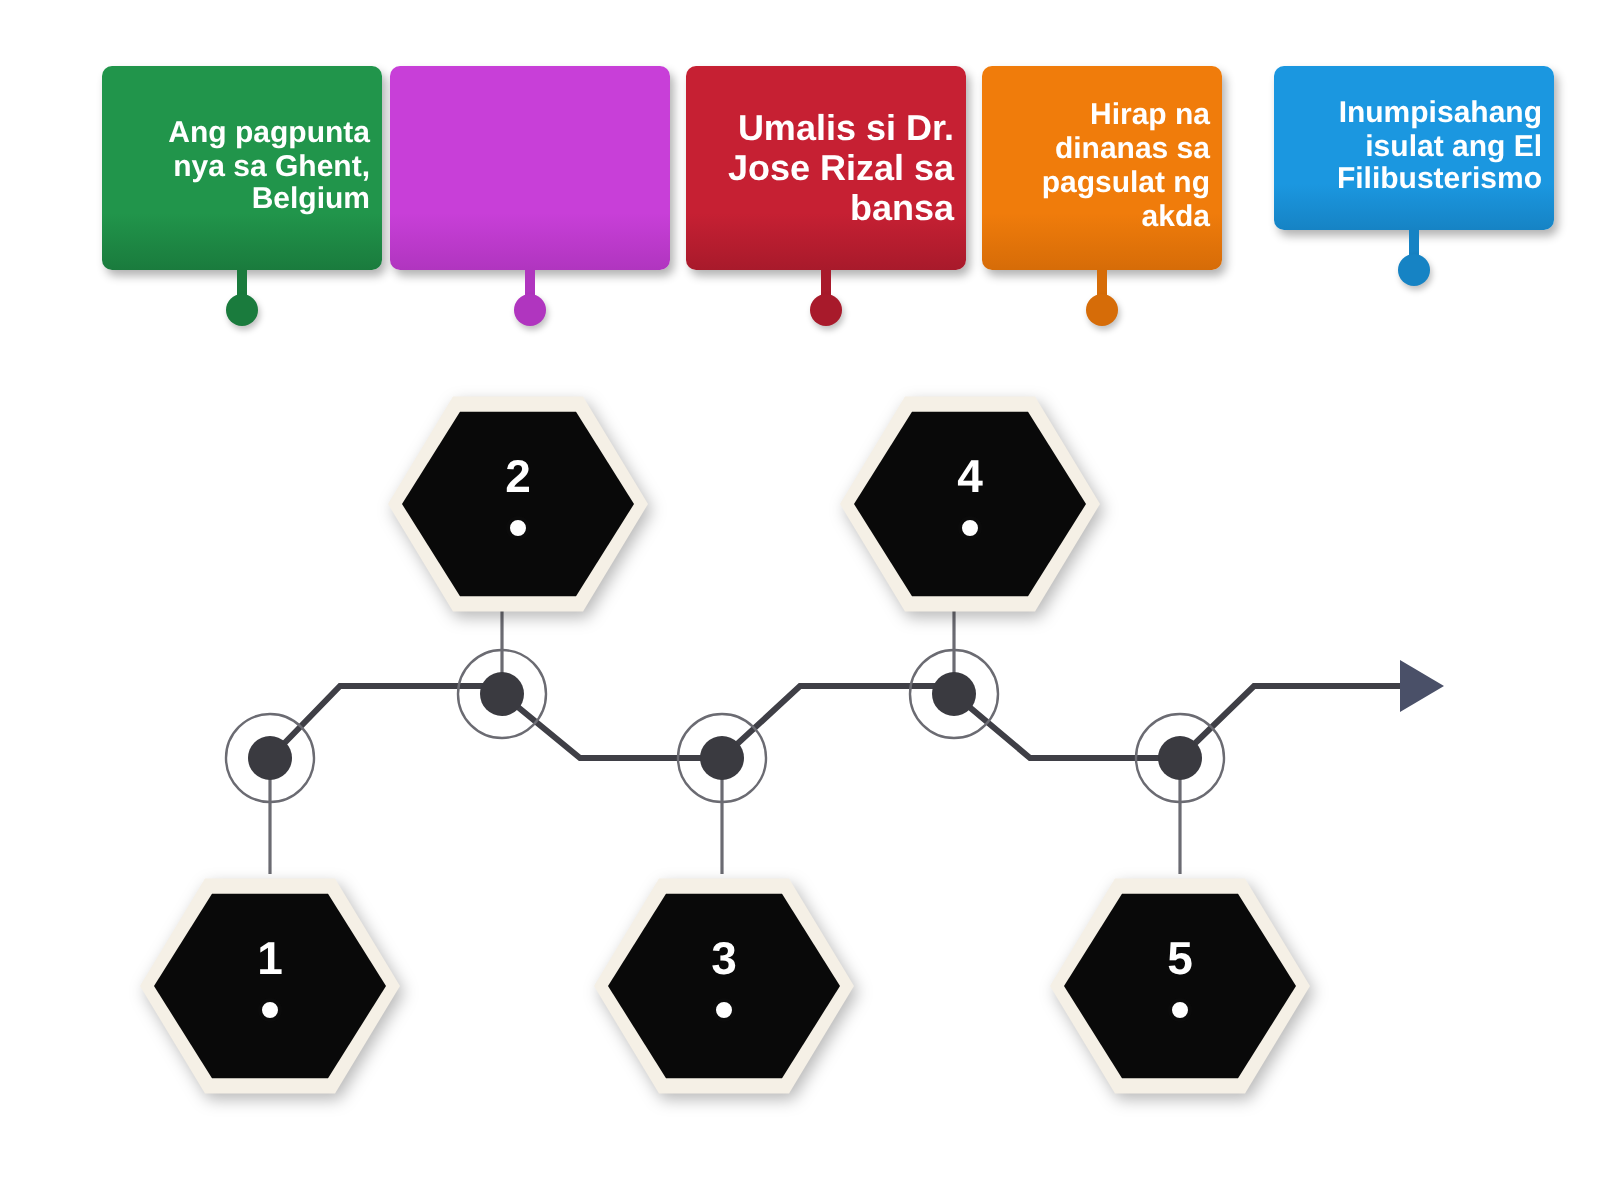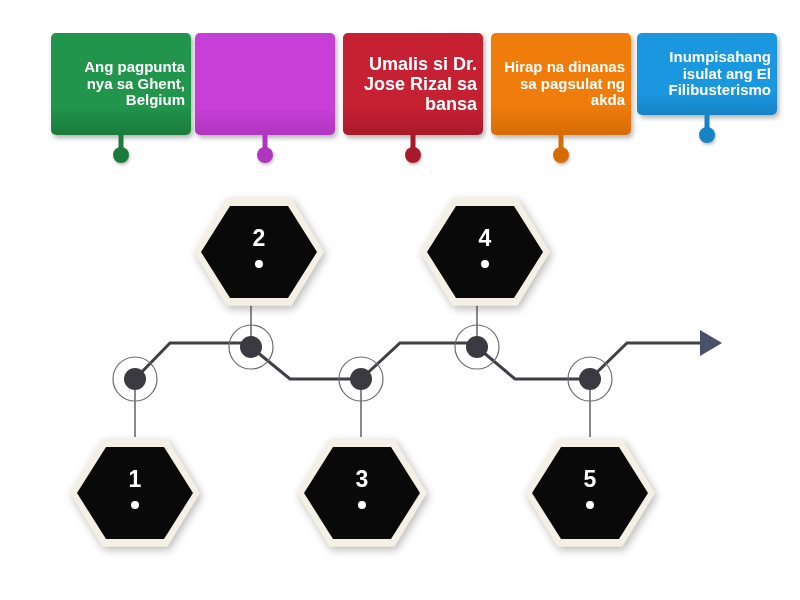--- a/index.html
+++ b/index.html
@@ -198,21 +198,21 @@
           <div class="knob" style="background: rgb(176, 53, 191);"></div>
         </div>
       </div>
       <div class="card" style="left: 330px; top: 33px; width: 140px; height: 102px; font-size: 18px; background: linear-gradient(rgb(198, 32, 51) 0%, rgb(198, 32, 51) 72%, rgb(168, 26, 43) 100%);">
         <span class="card-text">Umalis si Dr. Jose Rizal sa bansa</span>
         <div class="pin" style="background: transparent;">
           <div class="stem" style="background: rgb(168, 26, 43);"></div>
           <div class="knob" style="background: rgb(168, 26, 43);"></div>
         </div>
       </div>
-      <div class="card" style="left: 478px; top: 33px; width: 140px; height: 102px; font-size: 15px; background: linear-gradient(rgb(240, 124, 11) 0%, rgb(240, 124, 11) 72%, rgb(214, 108, 8) 100%);">
+      <div class="card" style="left: 478px; top: 33px; width: 120px; height: 102px; font-size: 15px; background: linear-gradient(rgb(240, 124, 11) 0%, rgb(240, 124, 11) 72%, rgb(214, 108, 8) 100%);">
         <span class="card-text">Hirap na dinanas sa pagsulat ng akda</span>
         <div class="pin" style="background: transparent;">
           <div class="stem" style="background: rgb(214, 108, 8);"></div>
           <div class="knob" style="background: rgb(214, 108, 8);"></div>
         </div>
       </div>
       <div class="card" style="left: 624px; top: 33px; width: 140px; height: 82px; font-size: 15px; background: linear-gradient(rgb(27, 151, 224) 0%, rgb(27, 151, 224) 72%, rgb(22, 131, 196) 100%);">
         <span class="card-text">Inumpisahang isulat ang El Filibusterismo</span>
         <div class="pin" style="background: transparent;">
           <div class="stem" style="background: rgb(22, 131, 196);"></div>

